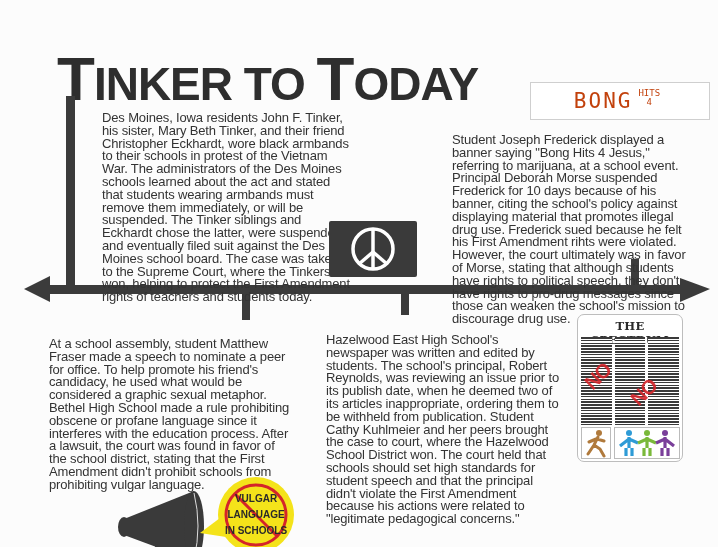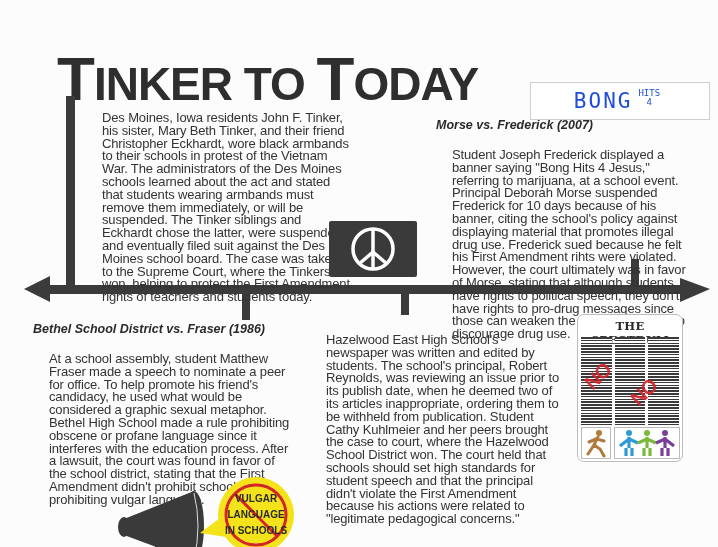--- a/index.html
+++ b/index.html
@@ -28,21 +28,21 @@
   }
   .peace-box {
     left: 329px; top: 221px; width: 88px; height: 56px;
     background: #3a3a3a; border-radius: 2px;
     display: flex; align-items: center; justify-content: center;
   }
   .bong {
     left: 530px; top: 82px; width: 178px; height: 36px;
     border: 1px solid #cfcfcf; background: #fff;
     display: flex; align-items: center; justify-content: center;
-    font-family: "DejaVu Sans Mono", monospace; color: #1d4ed8;
+    font-family: "DejaVu Sans Mono", monospace; color: #c2410c;
   }
   .bong .w { font-size: 21px; letter-spacing: 2px; }
   .bong .mid { font-size: 9px; display: inline-block; margin: 0 6px; text-align: center; line-height: 9px; position: relative; top: -3px; }
   .bong .mid span { display: block; }
   .paper {
     left: 577px; top: 314px; width: 104px; height: 146px;
     border: 1px solid #bdbdbd; border-radius: 7px; background: #fff;
     overflow: hidden;
   }
   .paper-title {
@@ -99,26 +99,24 @@
 
 <div class="abs bong">
   <span class="w">BONG</span>
   <span class="mid">
     <span>HITS</span>
     <span>4</span>
   </span>
 </div>
 
 <section class="abs" style="left:436px; top:118px; width:272px;">
-  <h2 class="case-title">Morse vs. Frederick (2007)</h2>
   <p class="case-body">Student Joseph Frederick displayed a banner saying "Bong Hits 4 Jesus," referring to marijuana, at a school event. Principal Deborah Morse suspended Frederick for 10 days because of his banner, citing the school's policy against displaying material that promotes illegal drug use.  Frederick sued because he felt his First Amendment rihts were violated.  However, the court ultimately was in favor of Morse, stating that although students have rights to political speech, they don't have rights to pro-drug messages since those can weaken the school's mission to discourage drug use.</p>
 </section>
 
 <section class="abs" style="left:33px; top:322px; width:276px;">
-  <h2 class="case-title">Bethel School District vs. Fraser (1986)</h2>
   <p class="case-body">At a school assembly, student Matthew Fraser made a speech to nominate a peer for office.  To help promote his friend's candidacy, he used what would be considered a graphic sexual metaphor.  Bethel High School made a rule prohibiting obscene or profane language since it interferes with the education process.  After a lawsuit, the court was found in favor of the school district, stating that the First Amendment didn't prohibit schools from prohibiting vulgar language.</p>
 </section>
 
 <section class="abs" style="left:310px; top:318px; width:268px;">
   <p class="case-body">Hazelwood East High School's newspaper was written and edited by students.  The school's principal, Robert Reynolds, was reviewing an issue prior to its publish date, when he deemed two of its articles inappropriate, ordering them to be withheld from publication.  Student Cathy Kuhlmeier and her peers brought the case to court, where the Hazelwood School District won. The court held that schools should set high standards for student speech and that the principal didn't violate the First Amendment because his actions were related to "legitimate pedagogical concerns."</p>
 </section>
 
 <div class="abs paper">
   <div class="paper-title">THE SPECTRUM</div>
   <div class="paper-cols">

